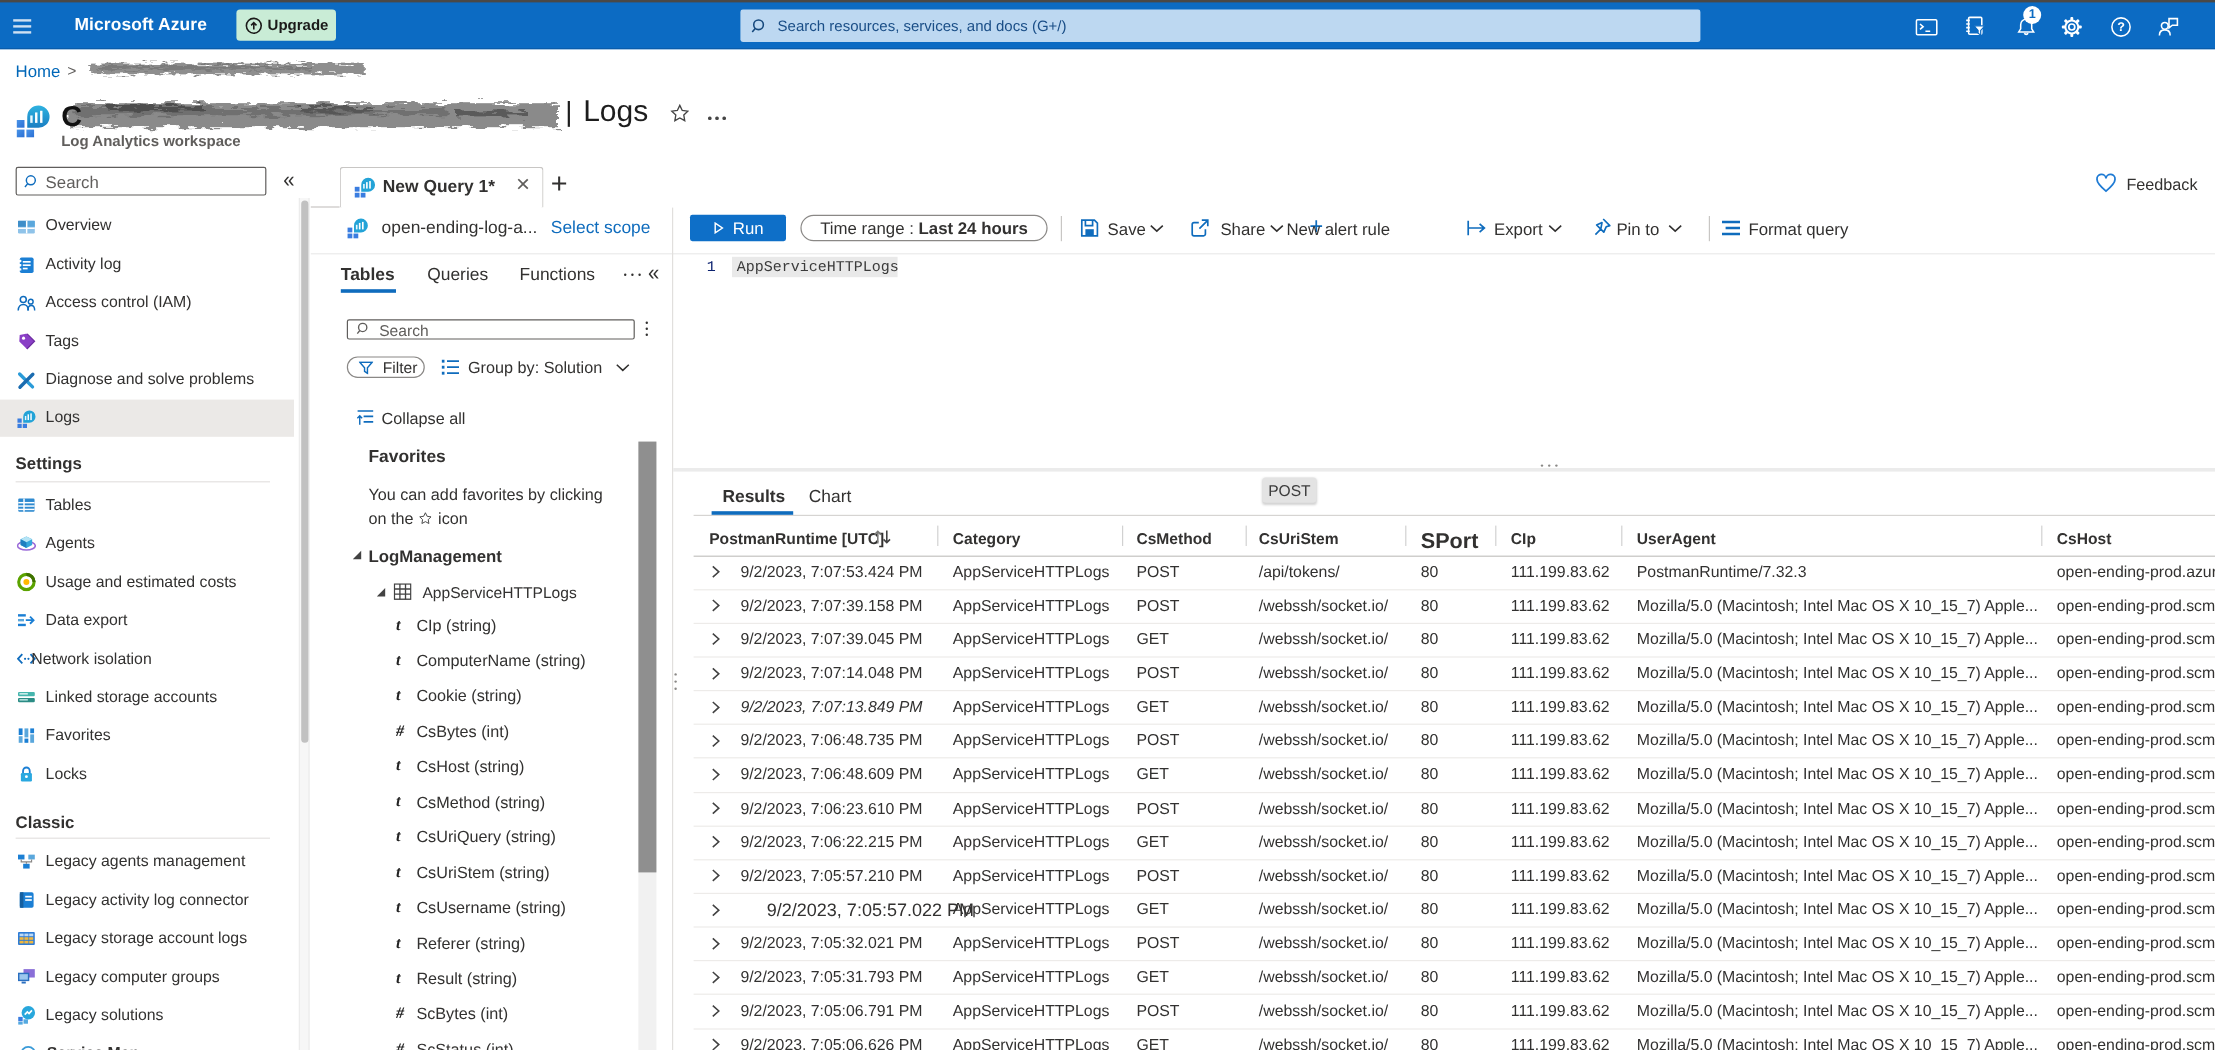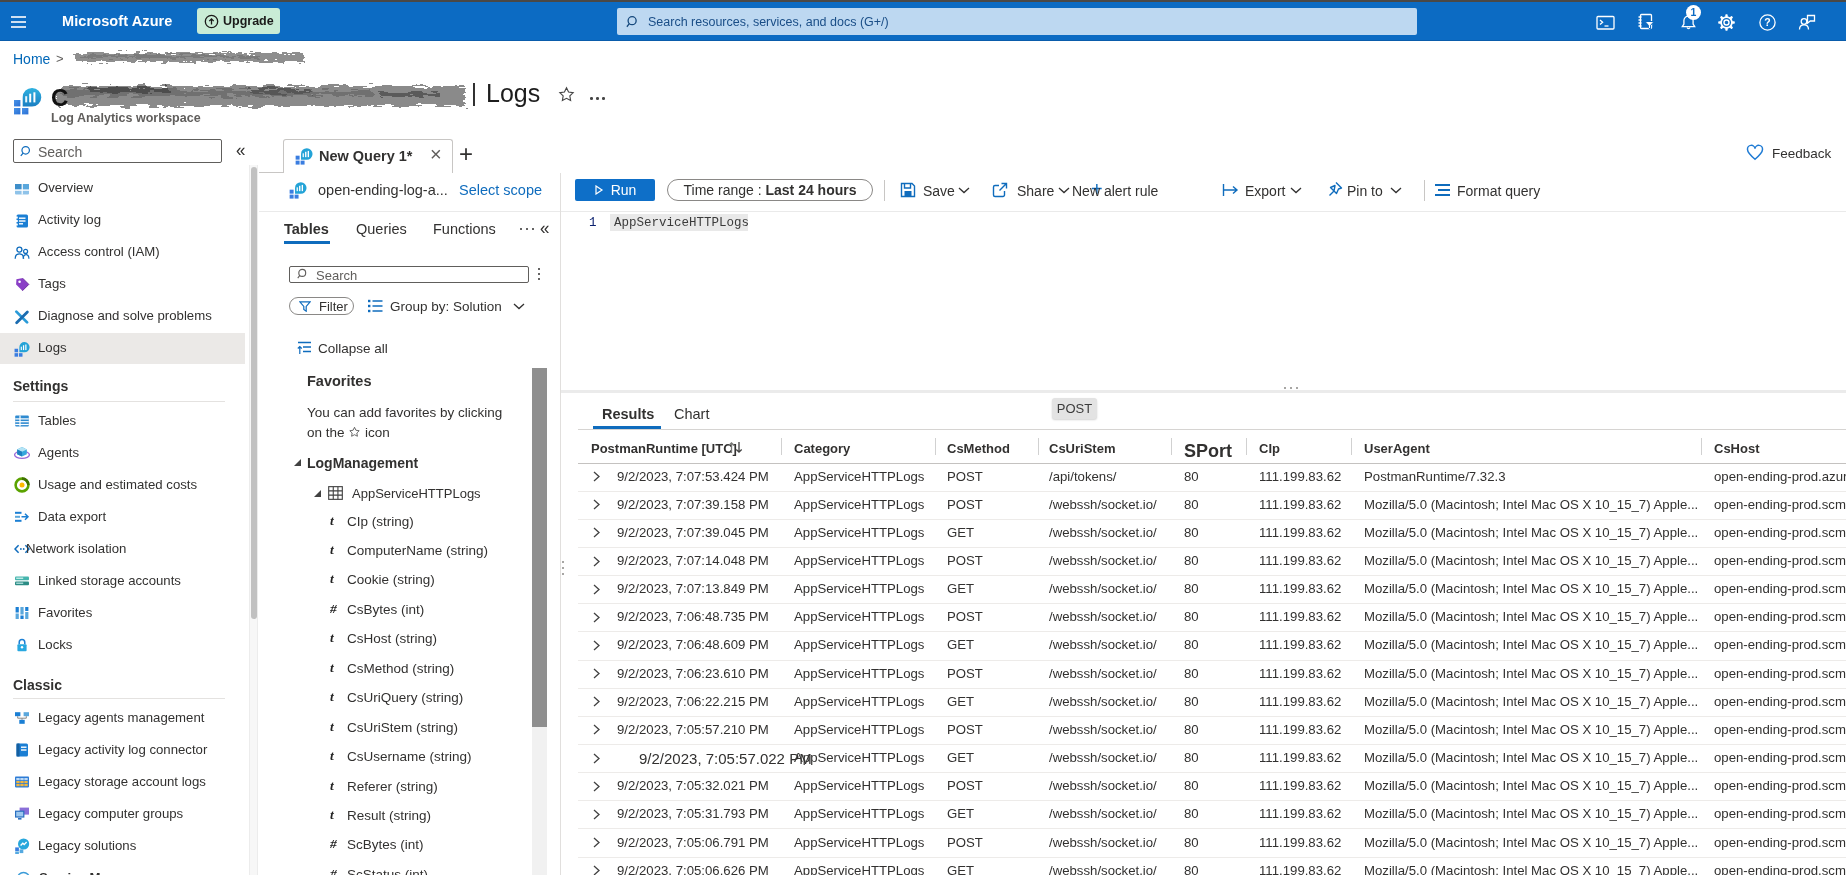--- a/index.html
+++ b/index.html
@@ -533,21 +533,21 @@
 <div class="a" style="left:947px;top:553.025px;font-size:13.2px;">POST</div>
 <div class="a" style="left:1049px;top:553.025px;font-size:13.2px;">/webssh/socket.io/</div>
 <div class="a" style="left:1184px;top:553.025px;font-size:13.2px;">80</div>
 <div class="a" style="left:1259px;top:553.025px;font-size:13.2px;">111.199.83.62</div>
 <div class="a" style="left:1364px;top:553.025px;font-size:13.2px;white-space:nowrap;">Mozilla/5.0 (Macintosh; Intel Mac OS X 10_15_7) Apple...</div>
 <div class="a" style="left:1714px;top:553.025px;font-size:13.2px;white-space:nowrap;">open-ending-prod.scm.azurewe</div>
 <div class="a" style="left:578px;top:575.1px;width:1268px;height:1px;background:#edebe9;"></div>
 <svg class="a" style="left:593px;top:583.675px;" width="7" height="11" viewBox="0 0 7 11">
     <path d="M1 1 L6 5.5 1 10" fill="none" stroke="#424242" stroke-width="1.3"></path>
   </svg>
-<div class="a" style="left:617px;top:581.175px;font-size:13.2px;white-space:nowrap;">9/2/2023, 7:07:13.849 PM</div>
+<div class="a" style="left:617px;top:581.175px;font-size:13.2px;white-space:nowrap;font-style:italic;">9/2/2023, 7:07:13.849 PM</div>
 <div class="a" style="left:794px;top:581.175px;font-size:13.2px;">AppServiceHTTPLogs</div>
 <div class="a" style="left:947px;top:581.175px;font-size:13.2px;">GET</div>
 <div class="a" style="left:1049px;top:581.175px;font-size:13.2px;">/webssh/socket.io/</div>
 <div class="a" style="left:1184px;top:581.175px;font-size:13.2px;">80</div>
 <div class="a" style="left:1259px;top:581.175px;font-size:13.2px;">111.199.83.62</div>
 <div class="a" style="left:1364px;top:581.175px;font-size:13.2px;white-space:nowrap;">Mozilla/5.0 (Macintosh; Intel Mac OS X 10_15_7) Apple...</div>
 <div class="a" style="left:1714px;top:581.175px;font-size:13.2px;white-space:nowrap;">open-ending-prod.scm.azurewe</div>
 <div class="a" style="left:578px;top:603.25px;width:1268px;height:1px;background:#edebe9;"></div>
 <svg class="a" style="left:593px;top:611.825px;" width="7" height="11" viewBox="0 0 7 11">
     <path d="M1 1 L6 5.5 1 10" fill="none" stroke="#424242" stroke-width="1.3"></path>

